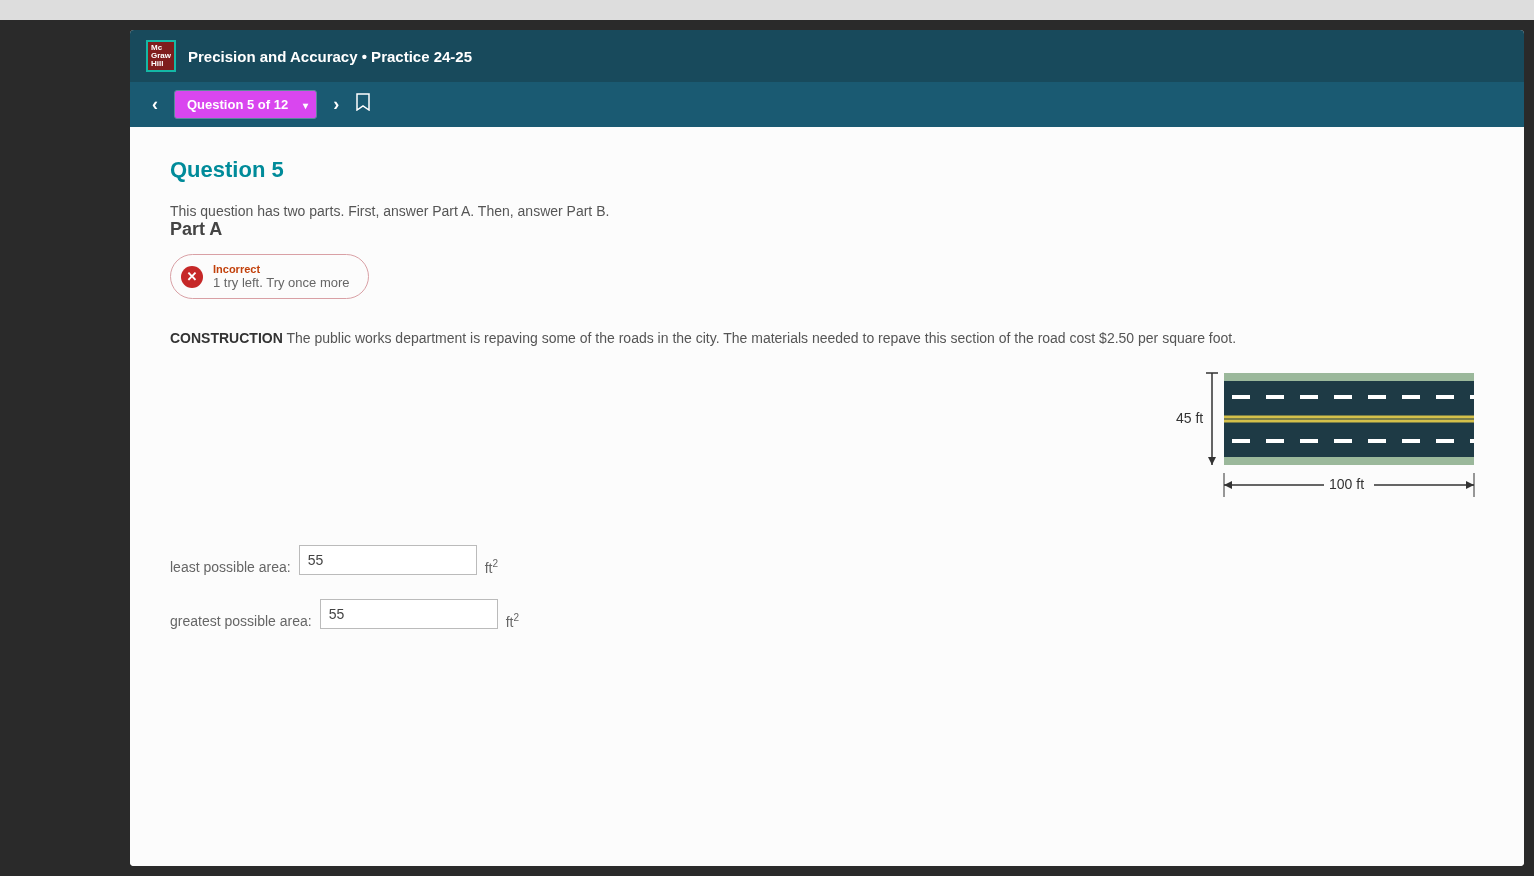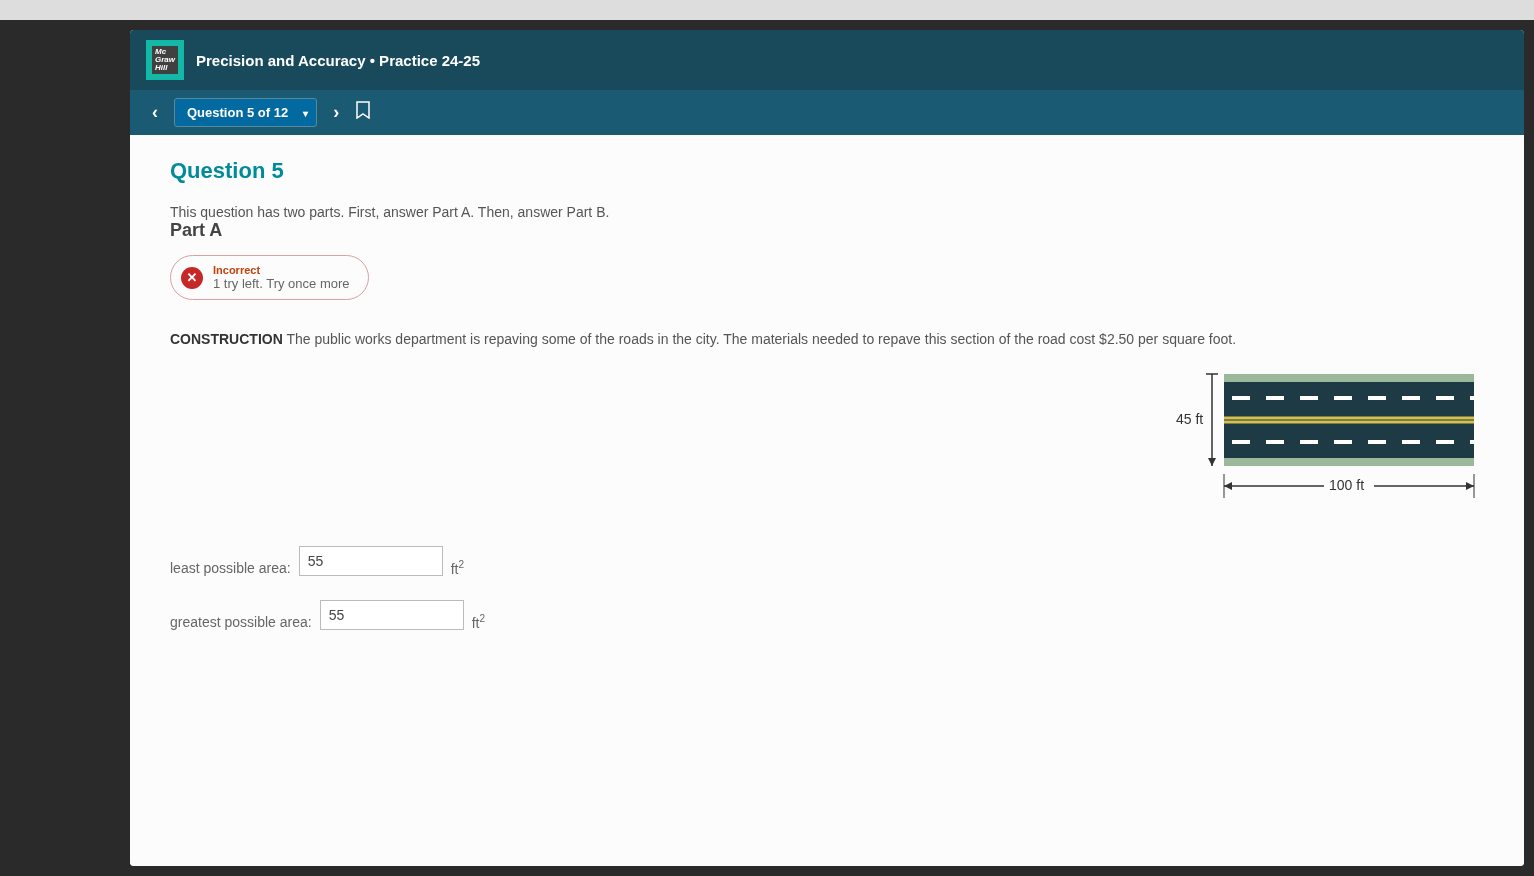--- a/index.html
+++ b/index.html
@@ -41,46 +41,45 @@
   background: #184a5c;
   color: #fff;
   padding: 10px 16px;
   display: flex;
   align-items: center;
   gap: 12px;
   font-weight: bold;
   font-size: 15px;
 }
 .logo {
-  background: #404040;
+  background: #7f1d1d;
   color: #fff;
   font-size: 8px;
   line-height: 8px;
   padding: 2px 3px;
   font-weight: bold;
-  border: 6px solid #14b8a6;
-  font-style: italic;
+  border: 2px solid #14b8a6;
 }
 .nav-bar {
   background: #1a5a72;
   padding: 8px 16px;
   display: flex;
   align-items: center;
   gap: 10px;
 }
 .nav-arrow {
   color: #fff;
   font-size: 18px;
   font-weight: bold;
   cursor: pointer;
   padding: 2px 6px;
 }
 .question-selector {
   border: 1px solid #5a8a9a;
-  background: #0369a1;
+  background: #d946ef;
   color: #fff;
   padding: 6px 28px 6px 12px;
   font-size: 13px;
   font-weight: bold;
   border-radius: 3px;
   position: relative;
   cursor: pointer;
 }
 .question-selector::after {
   content: "▾";
@@ -89,21 +88,21 @@
   top: 50%;
   transform: translateY(-50%);
   font-size: 10px;
 }
 .bookmark-icon {
   color: #fff;
   font-size: 18px;
   cursor: pointer;
 }
 .content-area {
-  padding: 23px 40px;
+  padding: 30px 40px;
   background: #fcfcfc;
   height: calc(100% - 90px);
   overflow-y: auto;
 }
 .question-title {
   color: #008b9a;
   font-size: 22px;
   font-weight: bold;
   margin-bottom: 20px;
 }
@@ -177,21 +176,21 @@
   align-items: flex-end;
   gap: 8px;
   color: #666;
   font-size: 14px;
   margin-bottom: 24px;
 }
 .answer-input {
   border: 1px solid #bbb;
   padding: 6px 8px;
   font-size: 14px;
-  width: 144px;
+  width: 178px;
   color: #444;
 }
 .unit sup { font-size: 10px; }
 </style>
 </head>
 <body>
 
 <div class="outer-frame">
   <div class="browser-chrome"></div>
   <div class="left-dark"></div>

